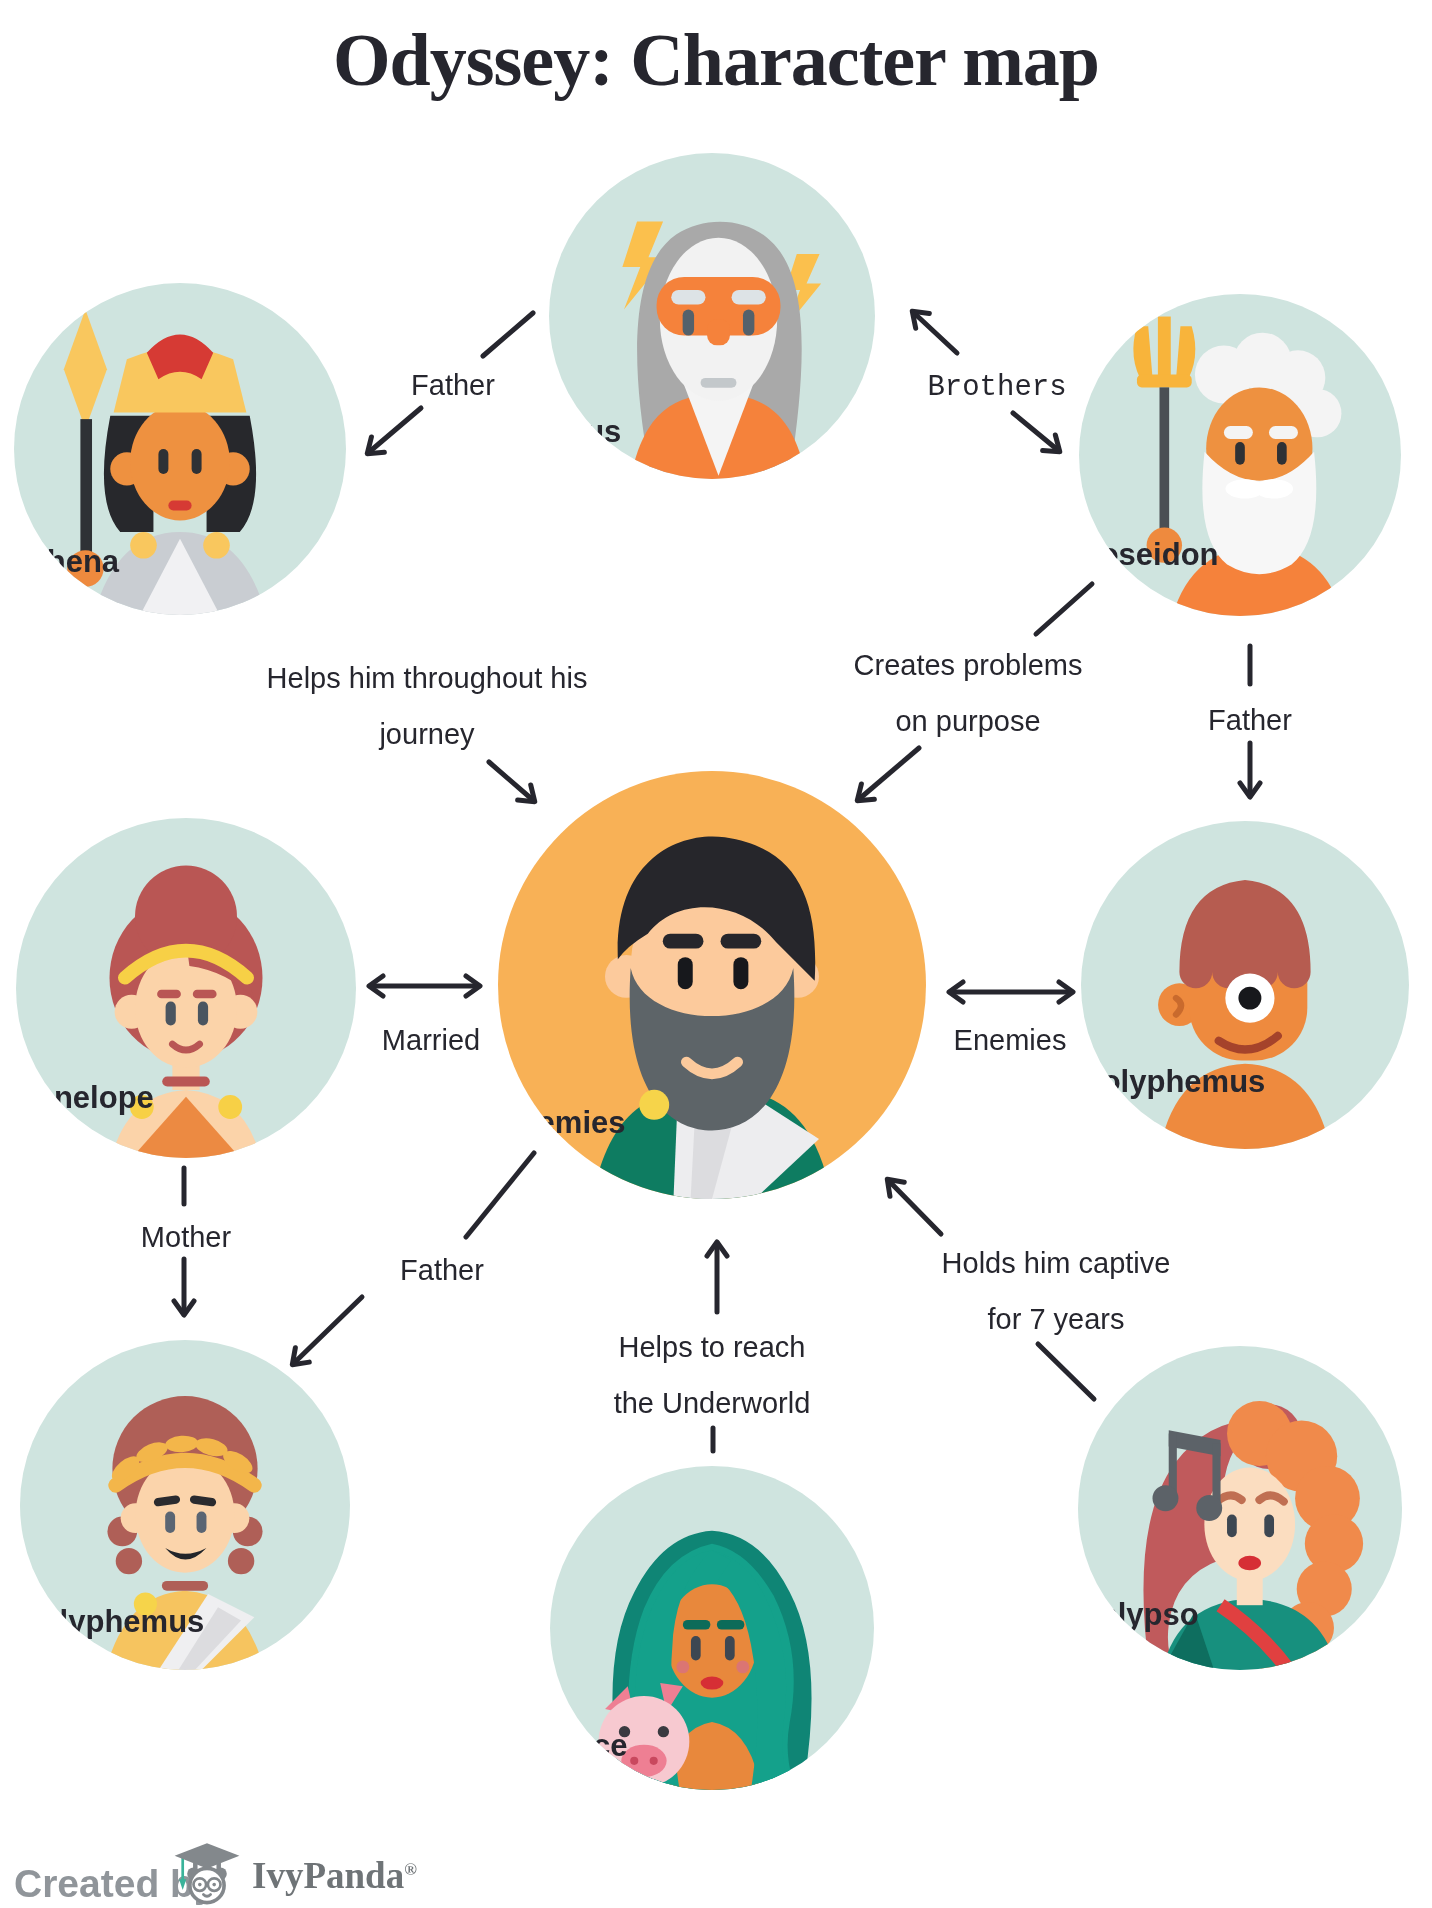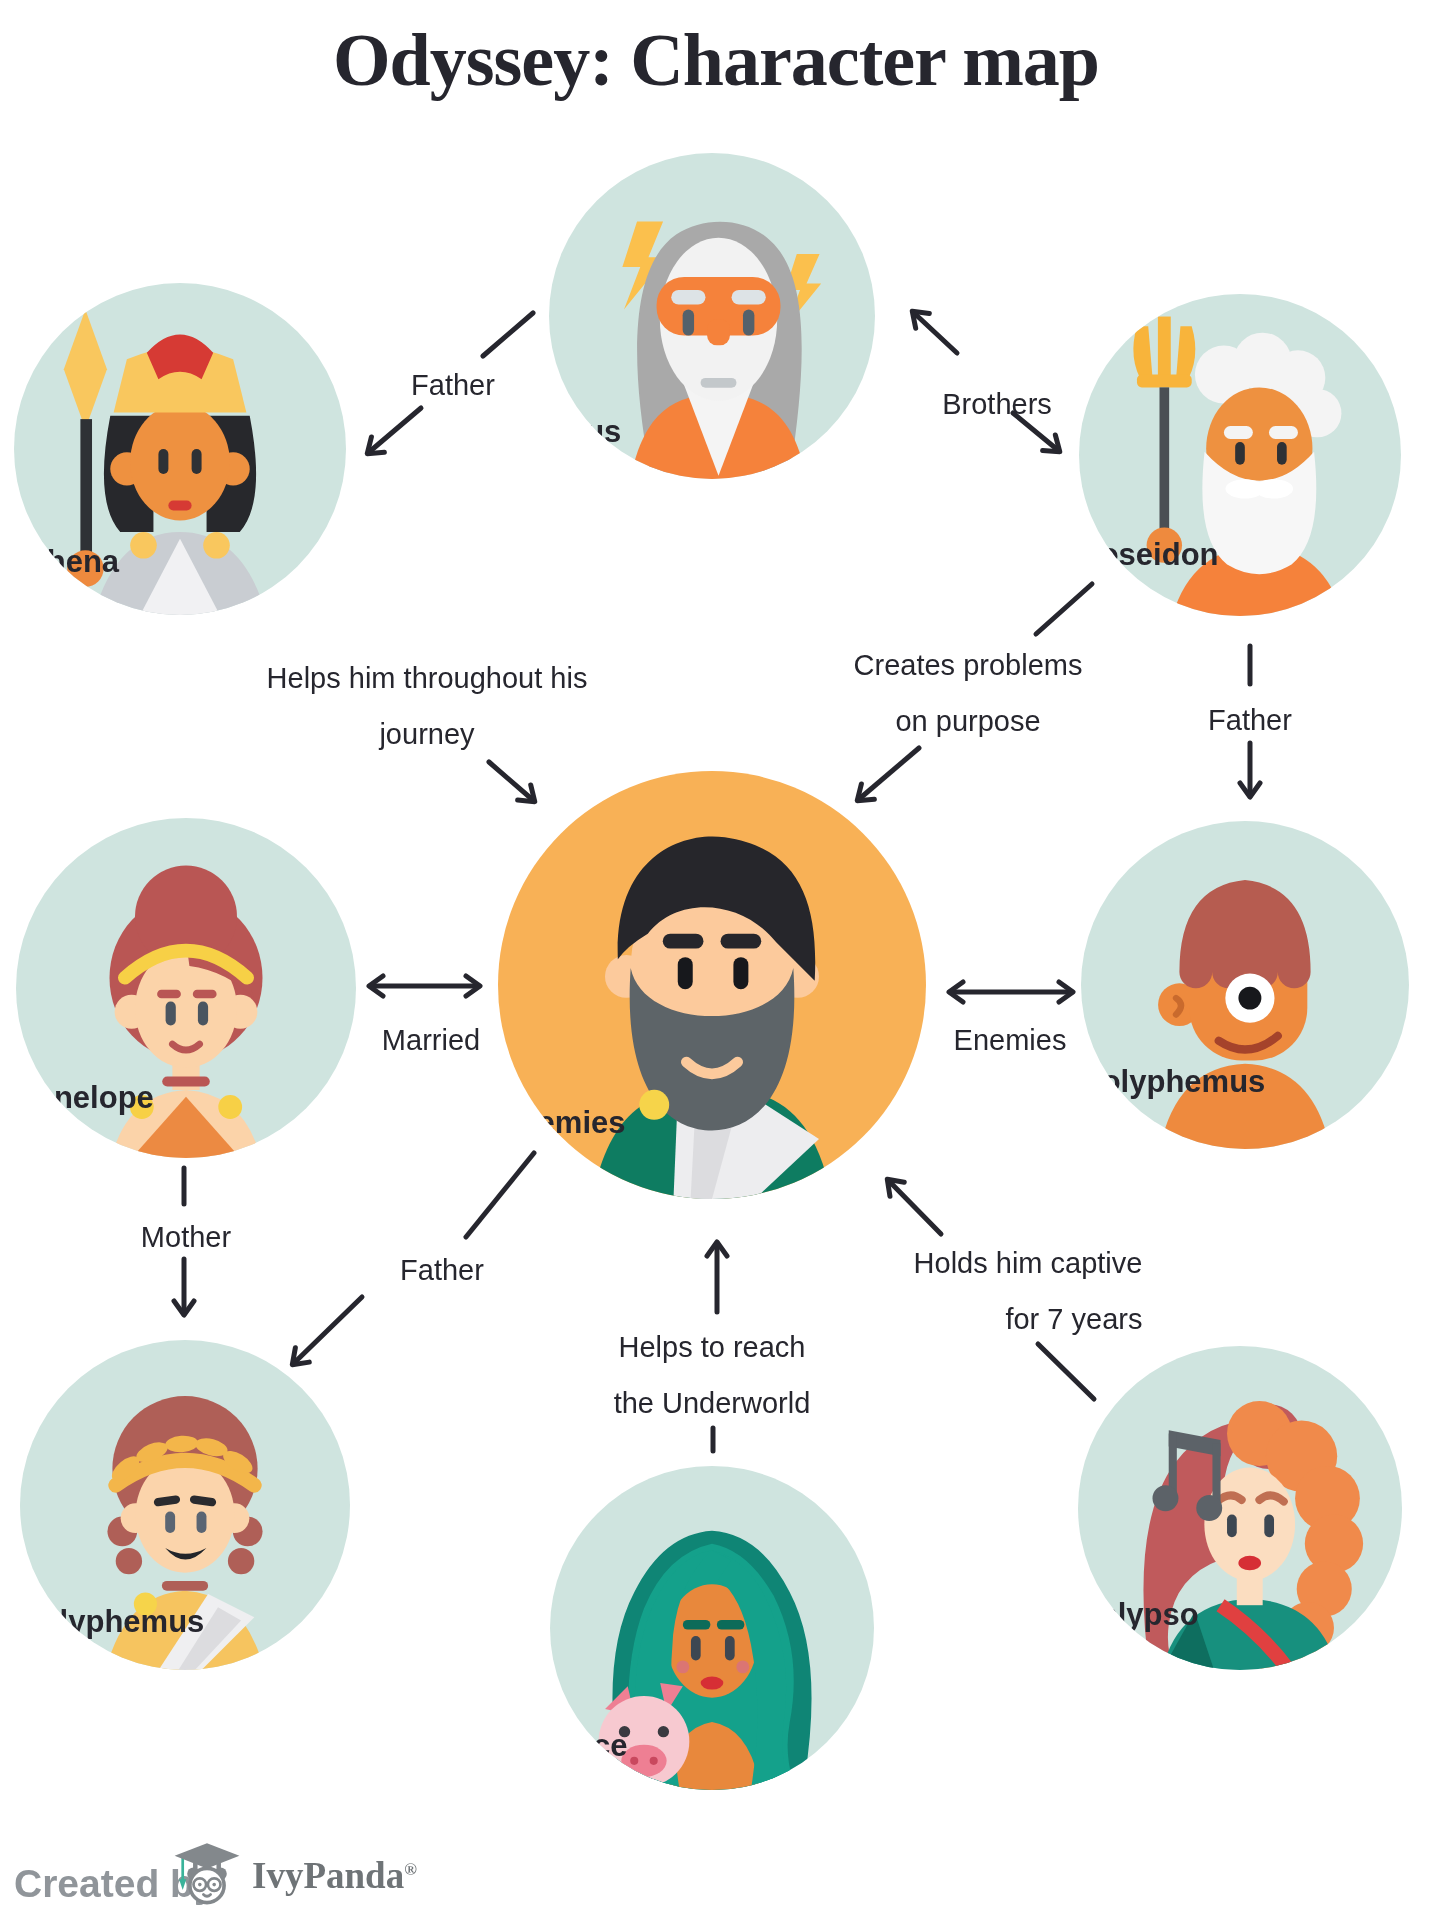--- a/index.html
+++ b/index.html
@@ -288,21 +288,21 @@
         <circle cx="54" cy="94" r="8"></circle>
         <circle cx="81" cy="100" r="8"></circle>
       </g>
     </svg>
     <div class="char-name">Calypso</div>
   </div>
 
   <div class="rel" style="left:453px;top:357px;">
     <span>Father</span>
   </div>
-  <div class="rel" style="left:997px;top:376px;">
+  <div class="rel" style="left:997px;top:360px;font-family:Liberation Mono, monospace;">
     <span>Brothers</span>
   </div>
   <div class="rel" style="left:427px;top:650px;">
     <span>Helps him throughout his</span>
     <span>journey</span>
   </div>
   <div class="rel" style="left:968px;top:637px;">
     <span>Creates problems</span>
     <span>on purpose</span>
   </div>
@@ -318,21 +318,21 @@
   <div class="rel" style="left:186px;top:1209px;">
     <span>Mother</span>
   </div>
   <div class="rel" style="left:442px;top:1242px;">
     <span>Father</span>
   </div>
   <div class="rel" style="left:712px;top:1319px;">
     <span>Helps to reach</span>
     <span>the Underworld</span>
   </div>
-  <div class="rel" style="left:1028px;top:1235px;text-align:right;">
+  <div class="rel" style="left:1056px;top:1235px;">
     <span>Holds him captive</span>
     <span>for 7 years</span>
   </div>
 
   <div class="footer">
     <span class="created-by">Created by</span>
     <svg class="brand-logo" width="78" height="72" viewBox="0 0 80 80">
       <line x1="13" y1="24" x2="13" y2="50" stroke="#3ab39a" stroke-width="3"></line>
       <polygon points="9,48 17,48 13,60" fill="#3ab39a"></polygon>
       <polygon points="40,8 76,22 40,36 4,22" fill="#83888c"></polygon>

